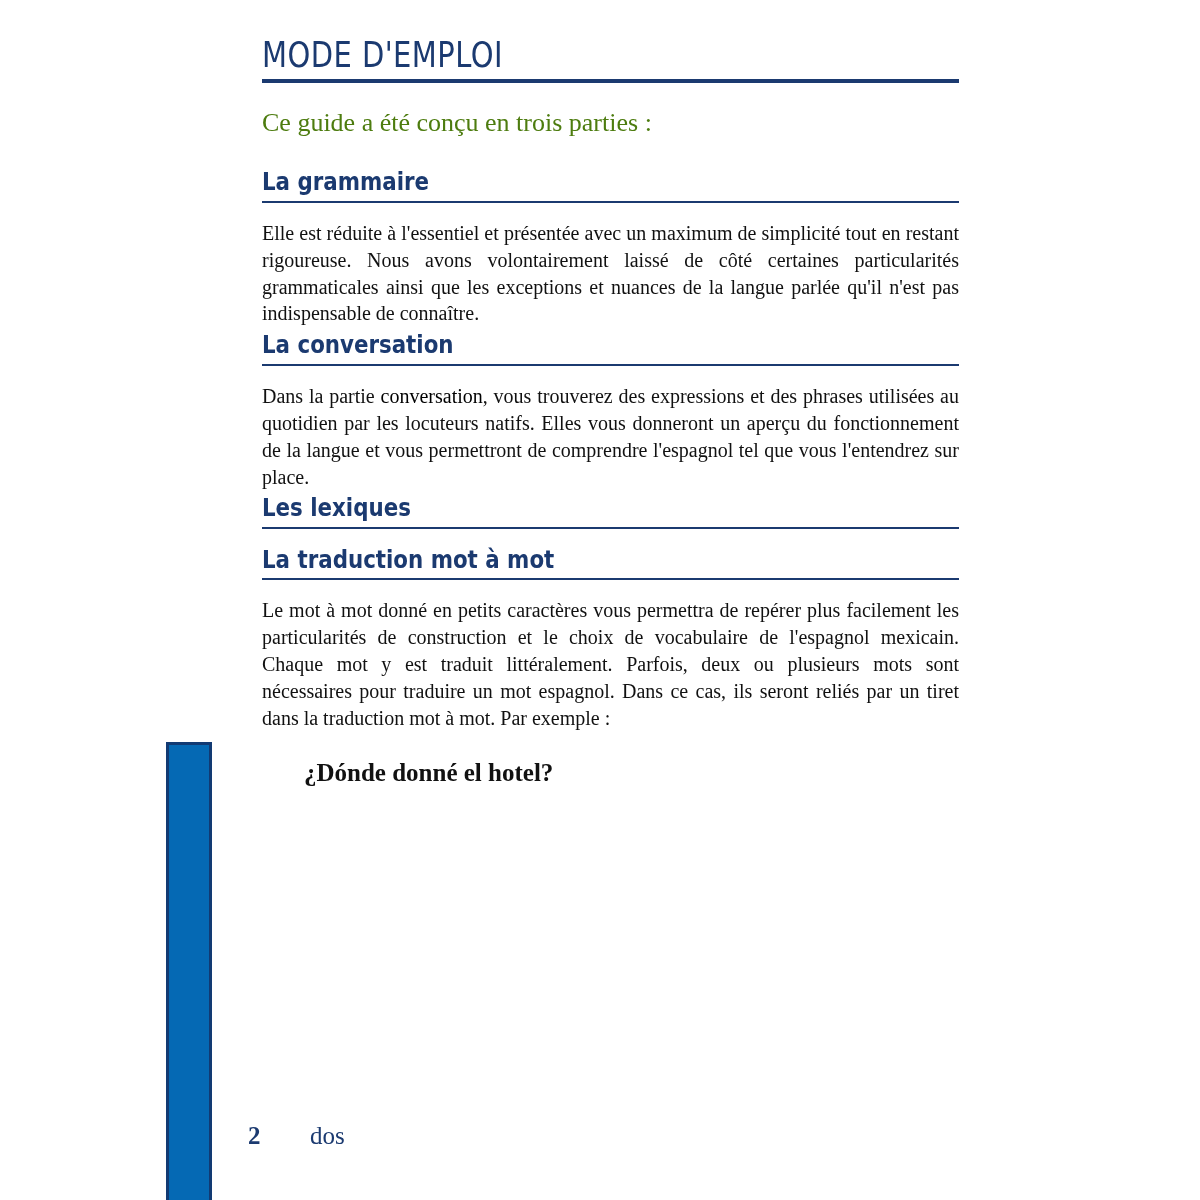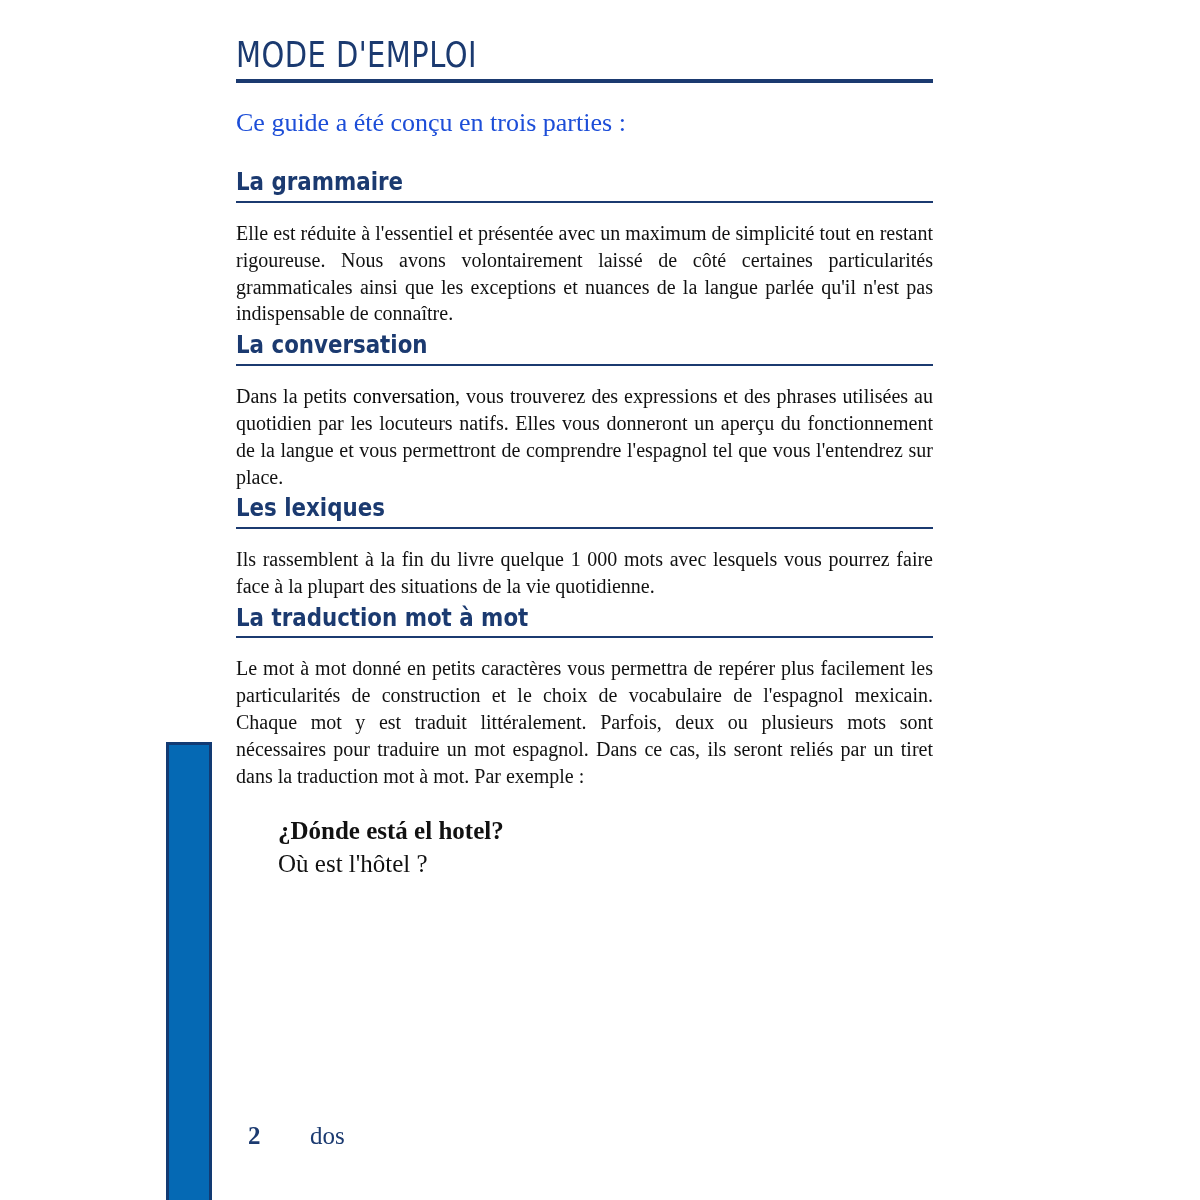--- a/index.html
+++ b/index.html
@@ -25,21 +25,21 @@
     height: 458px;
     background: #0569b4;
     border-top: 3px solid #123a73;
     border-left: 3px solid #123a73;
     border-right: 3px solid #123a73;
     box-sizing: border-box;
   }
 
   .content {
     position: absolute;
-    left: 236px;
+    left: 262px;
     top: 38px;
     width: 697px;
   }
 
   
   .doc-title {
     font-family: "DejaVu Sans Condensed", "Liberation Sans Narrow", "Liberation Sans", sans-serif;
     font-size: 35px;
     letter-spacing: 0.5px;
     color: #1b3a70;
@@ -53,21 +53,21 @@
   .rule-thick {
     height: 4px;
     background: #1b3a70;
     margin-top: 6px;
     margin-bottom: 23px;
   }
 
   
   .intro {
     font-size: 26px;
-    color: #1d4ed8;
+    color: #4d7c0f;
     line-height: 1.32;
     margin: 0 0 28px 0;
   }
 
   
   .sec-head {
     font-family: "DejaVu Sans Condensed", "Liberation Sans Narrow", "Liberation Sans", sans-serif;
     font-size: 25px;
     font-weight: bold;
     color: #1b3a70;
@@ -160,37 +160,35 @@
 
     <div class="sec-block">
       <h2 class="sec-head">La grammaire</h2>
       <div class="rule-thin"></div>
       <p class="body-par">Elle est réduite à l'essentiel et présentée avec un maximum de simplicité tout en restant rigoureuse. Nous avons volontairement laissé de côté certaines particularités grammaticales ainsi que les exceptions et nuances de la langue parlée qu'il n'est pas indispensable de connaître.</p>
     </div>
 
     <div class="sec-block">
       <h2 class="sec-head">La conversation</h2>
       <div class="rule-thin"></div>
-      <p class="body-par"><span>Dans la petits </span><span class="green">conversation</span><span>, vous trouverez des expressions et des phrases utilisées au quotidien par les locuteurs natifs. Elles vous donneront un aperçu du fonctionnement de la langue et vous permettront de comprendre l'espagnol tel que vous l'entendrez sur place.</span></p>
+      <p class="body-par"><span>Dans la partie </span><span class="green">conversation</span><span>, vous trouverez des expressions et des phrases utilisées au quotidien par les locuteurs natifs. Elles vous donneront un aperçu du fonctionnement de la langue et vous permettront de comprendre l'espagnol tel que vous l'entendrez sur place.</span></p>
     </div>
 
     <div class="sec-block">
       <h2 class="sec-head">Les lexiques</h2>
       <div class="rule-thin"></div>
-      <p class="body-par">Ils rassemblent à la fin du livre quelque 1 000 mots avec lesquels vous pourrez faire face à la plupart des situations de la vie quotidienne.</p>
     </div>
 
     <div class="sec-block">
       <h2 class="sec-head">La traduction mot à mot</h2>
       <div class="rule-thin"></div>
       <p class="body-par">Le mot à mot donné en petits caractères vous permettra de repérer plus facilement les particularités de construction et le choix de vocabulaire de l'espagnol mexicain. Chaque mot y est traduit littéralement. Parfois, deux ou plusieurs mots sont nécessaires pour traduire un mot espagnol. Dans ce cas, ils seront reliés par un tiret dans la traduction mot à mot. Par exemple :</p>
 
       <div class="example">
-        <p class="ex-es">¿Dónde está el hotel?</p>
-        <p class="ex-fr">Où est l'hôtel ?</p>
+        <p class="ex-es">¿Dónde donné el hotel?</p>
       </div>
     </div>
 
   </div>
 
   <div class="footer">
     <span class="folio-num">2</span>
     <span class="folio-word">dos</span>
   </div>
 

